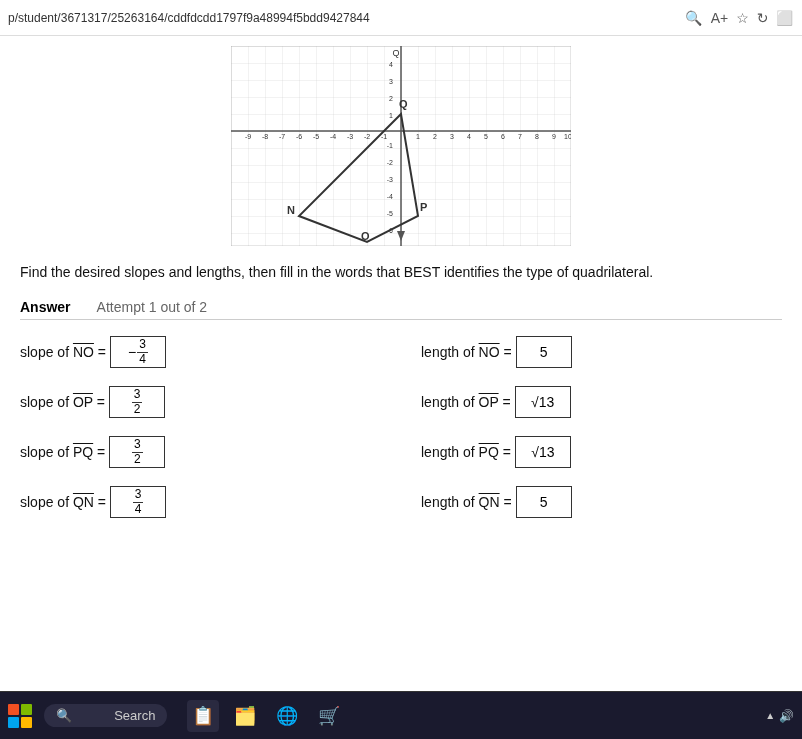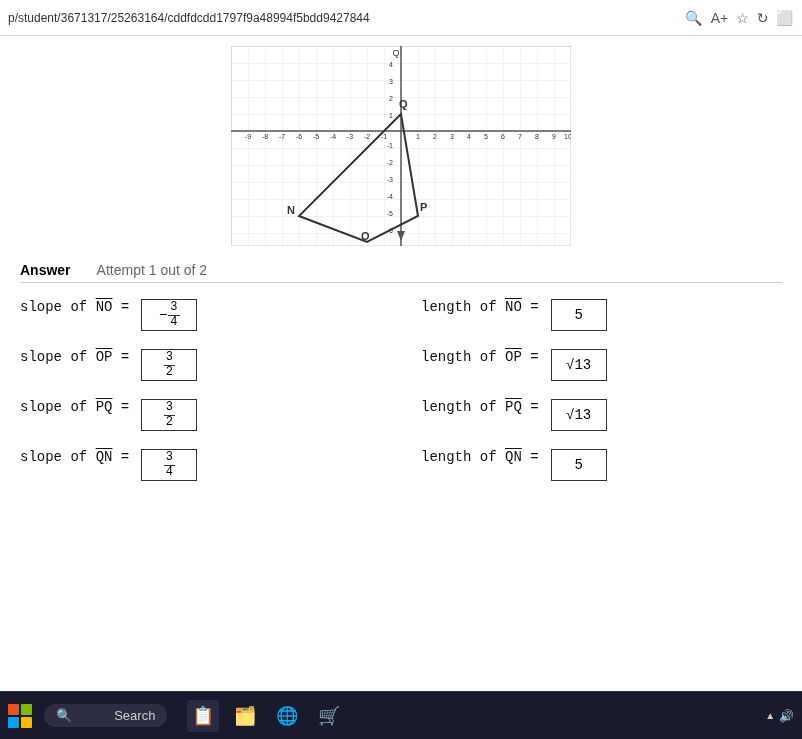--- a/index.html
+++ b/index.html
@@ -89,23 +89,23 @@
 
     
     .answer-grid {
       display: grid;
       grid-template-columns: 1fr 1fr;
       gap: 18px 40px;
       margin-bottom: 8px;
     }
     .answer-row {
       display: flex;
-      gap: 12px;
-      font-size: 14px;
-      font-family: Liberation Mono, monospace;
+      align-items: center;
+      gap: 4px;
+      font-size: 14px;
     }
     .answer-box {
       display: inline-flex;
       align-items: center;
       justify-content: center;
       border: 1.5px solid #333;
       min-width: 56px;
       height: 32px;
       padding: 2px 8px;
       font-size: 14px;
@@ -267,20 +267,21 @@
         <text x="168" y="62" font-size="11" fill="#333" font-weight="bold">Q</text>
         <text x="56" y="168" font-size="11" fill="#333" font-weight="bold">N</text>
         <text x="130" y="194" font-size="11" fill="#333" font-weight="bold">O</text>
         <text x="189" y="165" font-size="11" fill="#333" font-weight="bold">P</text>
 
         <polygon points="170,195 166,185 174,185" fill="#555"></polygon>
       </svg>
     </div>
   </div>
 
+  <p class="instructions">Find the desired slopes and lengths, then fill in the words that BEST identifies the type of quadrilateral.</p>
 
   <div class="answer-header">
     <span class="answer-label">Answer</span>
     <span class="attempt-label">Attempt 1 out of 2</span>
   </div>
 
   <div class="answer-grid">
 
     <div class="answer-row">
       <span class="answer-text">slope of <span class="overline">NO</span> =</span>

